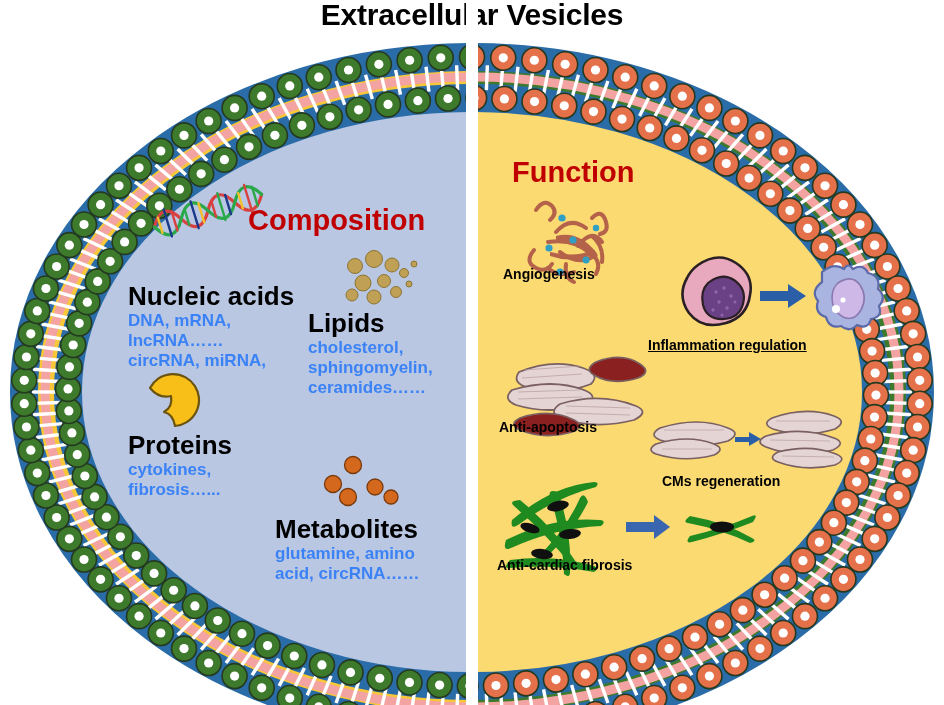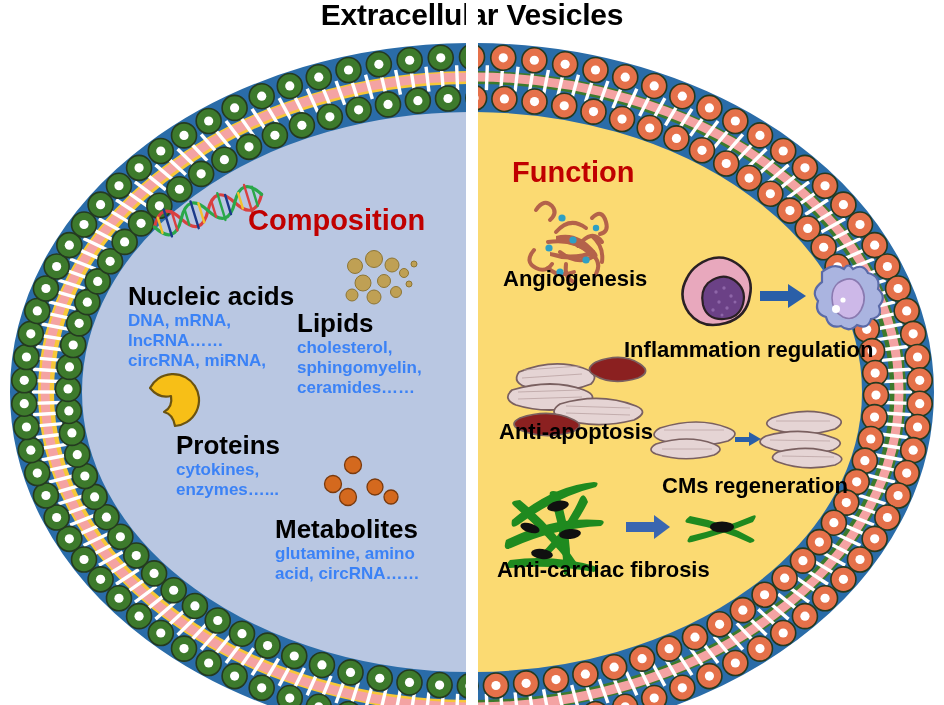--- a/index.html
+++ b/index.html
@@ -17,21 +17,21 @@
   
   #vesicle{position:absolute;left:0;top:0;width:944px;height:705px;}
 
   
   .ov{position:absolute;}
   .panel-head{
     font-size:29px;font-weight:bold;color:#c00000;white-space:nowrap;
   }
   .lbl-bold{font-size:26px;font-weight:bold;color:#000;white-space:nowrap;line-height:1.16;}
   .lbl-body{font-size:17px;font-weight:bold;color:#3b82f6;line-height:1.16;}
-  .fn-lbl{font-size:22px;font-weight:bold;color:#000;white-space:nowrap;}
+  .fn-lbl{font-size:14px;font-weight:bold;color:#000;white-space:nowrap;}
 
   .blk{white-space:nowrap;}
 </style>
 </head>
 <body>
 
 <div id="stage">
 
   <div class="title">Extracellular Vesicles</div>
 
@@ -1173,42 +1173,42 @@
 
   <div class="ov panel-head" style="left:500px;top:156px;margin-left:12px;">Function</div>
 
   <div class="ov" style="left:128px;top:281px;">
     <div class="lbl-bold">Nucleic acids</div>
     <div class="lbl-body blk">DNA, mRNA,</div>
     <div class="lbl-body blk">lncRNA……</div>
     <div class="lbl-body blk">circRNA, miRNA,</div>
   </div>
 
-  <div class="ov" style="left:297px;top:308px;">
+  <div class="ov" style="left:308px;top:308px;">
     <div class="lbl-bold">Lipids</div>
     <div class="lbl-body blk">cholesterol,</div>
     <div class="lbl-body blk">sphingomyelin,</div>
     <div class="lbl-body blk">ceramides……</div>
   </div>
 
-  <div class="ov" style="left:128px;top:430px;margin-left:48px;">
+  <div class="ov" style="left:128px;top:430px;">
     <div class="lbl-bold">Proteins</div>
     <div class="lbl-body blk">cytokines,</div>
-    <div class="lbl-body blk">enzymes…...</div>
+    <div class="lbl-body blk">fibrosis…...</div>
   </div>
 
   <div class="ov" style="left:275px;top:506px;margin-top:8px;">
     <div class="lbl-bold">Metabolites</div>
     <div class="lbl-body blk">glutamine, amino</div>
     <div class="lbl-body blk">acid, circRNA……</div>
   </div>
 
   <div class="ov fn-lbl" style="left:503px;top:266px;">Angiogenesis</div>
 
-  <div class="ov fn-lbl" style="left:624px;top:337px;">Inflammation regulation</div>
+  <div class="ov fn-lbl" style="left:648px;top:337px;text-decoration:underline;">Inflammation regulation</div>
 
   <div class="ov fn-lbl" style="left:499px;top:419px;">Anti-apoptosis</div>
 
   <div class="ov fn-lbl" style="left:497px;top:557px;">Anti-cardiac fibrosis</div>
 
   <div class="ov fn-lbl" style="left:662px;top:473px;">CMs regeneration</div>
 
 </div>
 
 </body></html>

